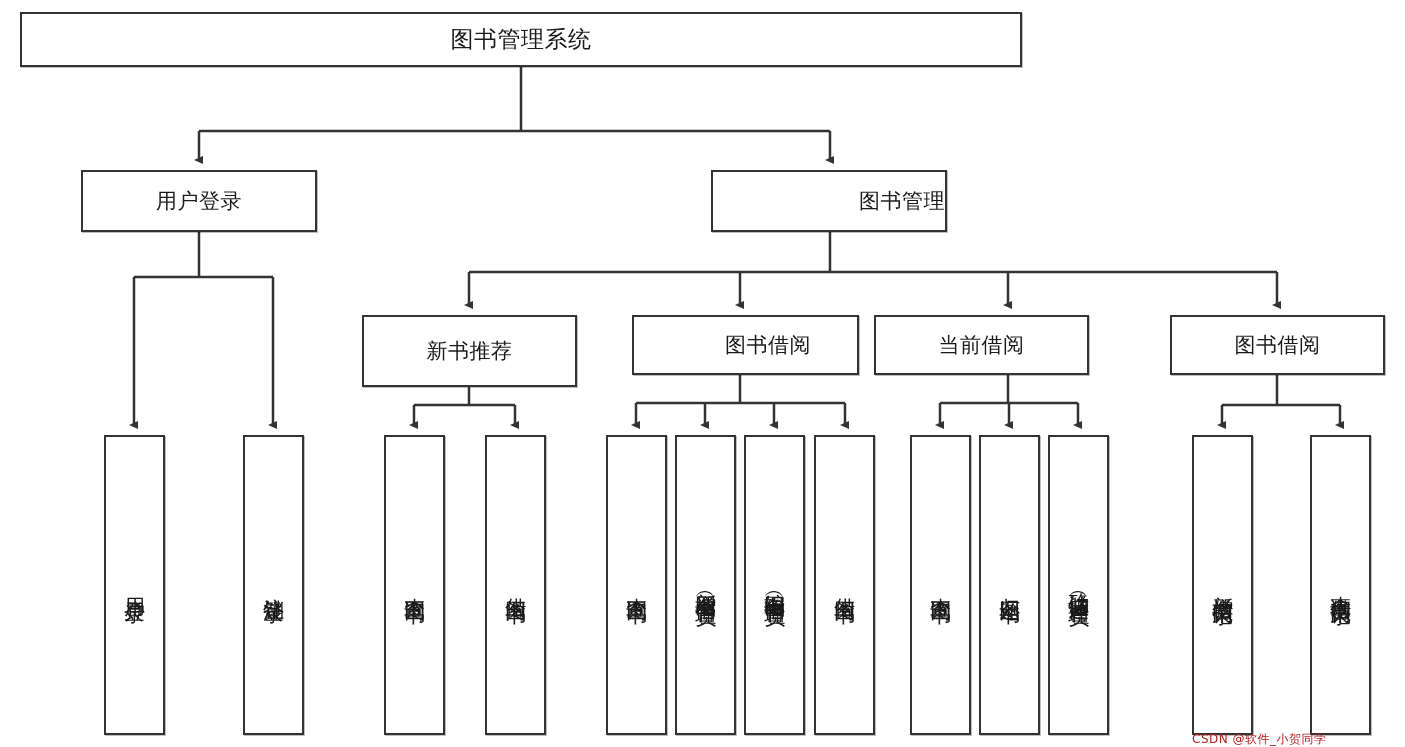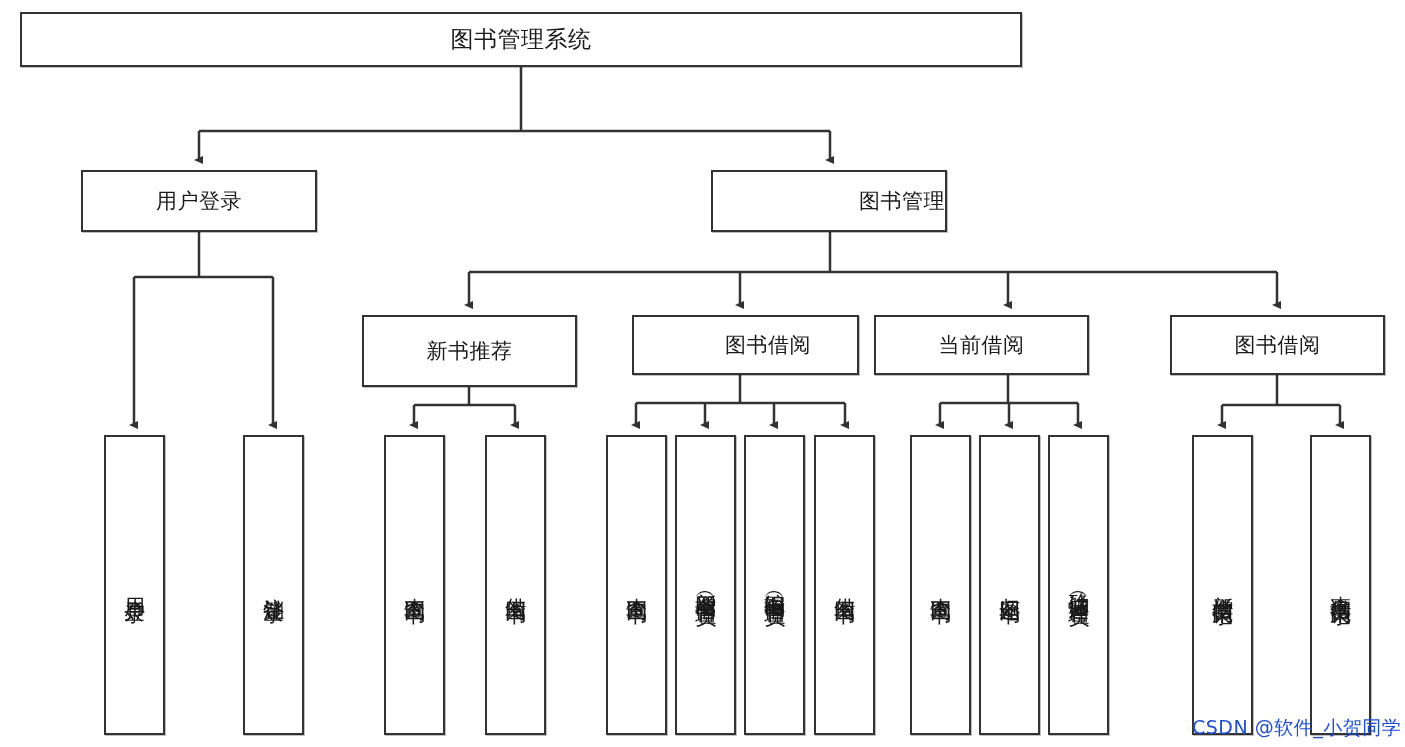--- a/index.html
+++ b/index.html
@@ -56,24 +56,25 @@
   .node.leaf .label {
     writing-mode: vertical-rl;
     text-orientation: upright;
     font-size: 21px;
     line-height: 1.25;
     letter-spacing: 2px;
     white-space: nowrap;
   }
   .watermark {
     position: absolute;
-    color: #1d4ed8;
-    font-size: 19px;
+    color: #b91c1c;
+    font-size: 12px;
     white-space: nowrap;
     letter-spacing: 0.5px;
+    margin-top: 16px;
   }
 </style>
 </head>
 <body>
 
 <div id="canvas">
 
   <svg class="connectors" viewBox="0 0 1405 747" xmlns="http://www.w3.org/2000/svg">
     <defs>
       <marker id="arrow" markerWidth="10" markerHeight="10" refX="5" refY="5" orient="auto" markerUnits="userSpaceOnUse">

